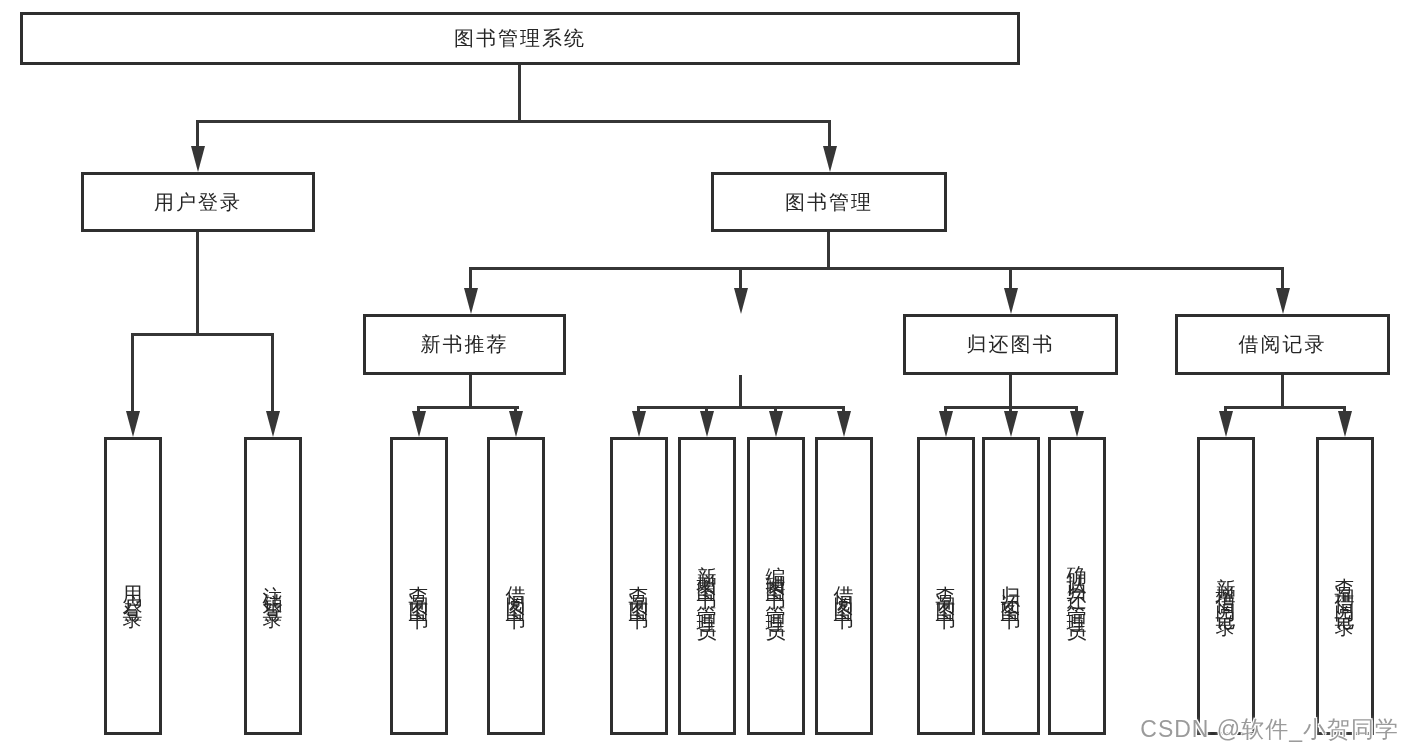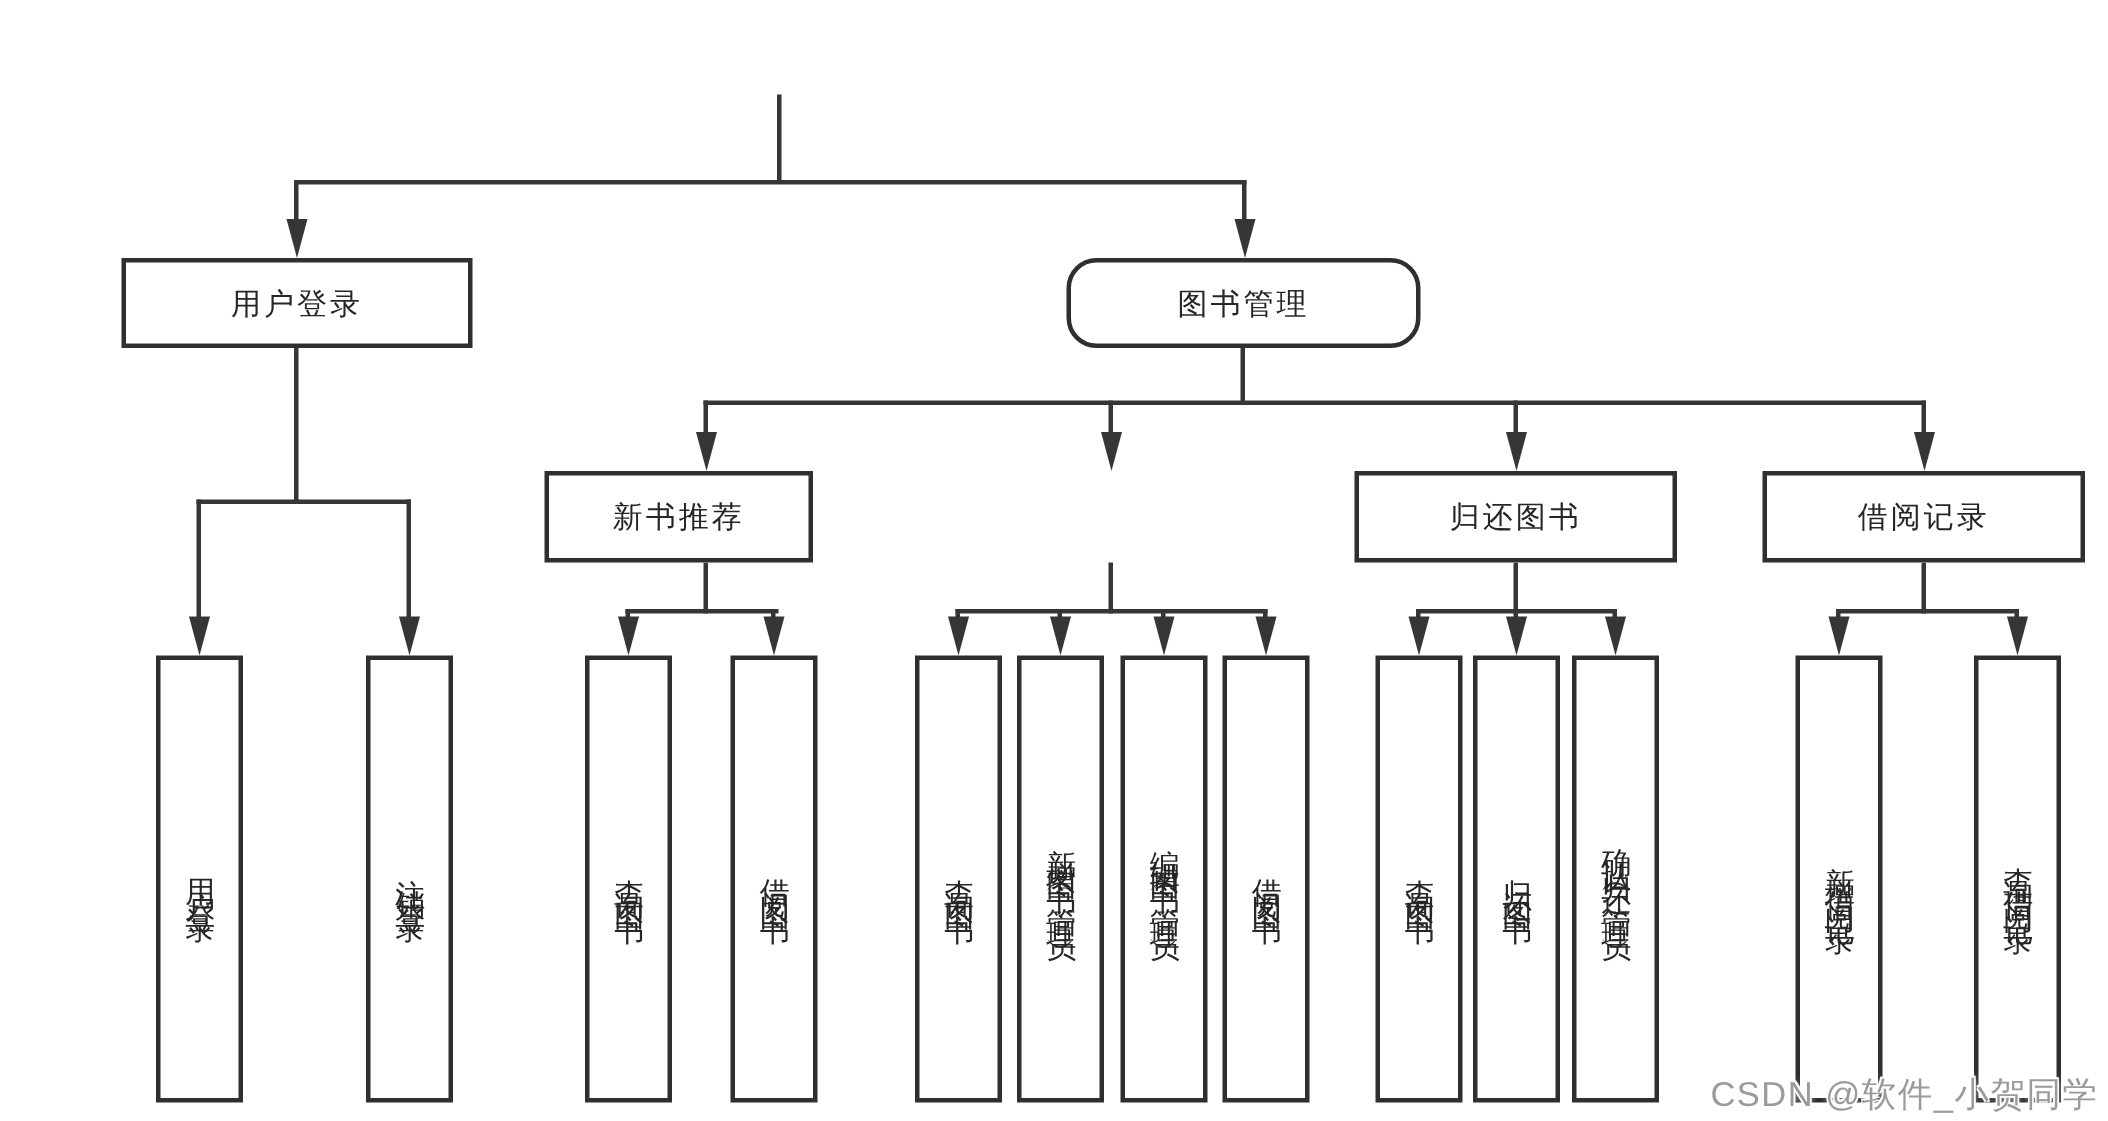--- a/index.html
+++ b/index.html
@@ -36,34 +36,37 @@
     font-size:23px;letter-spacing:1px;color:var(--wm);
     text-shadow:-1px -1px 0 #fff,1px -1px 0 #fff,-1px 1px 0 #fff,1px 1px 0 #fff,0 0 4px #fff;
     text-align:center;
   }
 </style>
 </head>
 <body>
 
 <div class="canvas">
 
+  <div class="box" style="left:20px;top:12px;width:1000px;height:53px;">
+    <span>图书管理系统</span>
+  </div>
 
   <div>
     <div class="vline" style="left:518px;top:63px;height:59px;"></div>
     <div class="hline" style="left:196px;top:120px;width:635px;"></div>
     <div class="vline" style="left:196px;top:120px;height:30px;"></div>
     <div class="arrow" style="left:191px;top:146px;"></div>
     <div class="vline" style="left:828px;top:120px;height:30px;"></div>
     <div class="arrow" style="left:823px;top:146px;"></div>
   </div>
 
   <div class="box" style="left:81px;top:172px;width:234px;height:60px;">
     <span>用户登录</span>
   </div>
-  <div class="box" style="left:711px;top:172px;width:236px;height:60px;border-radius:20px;">
+  <div class="box" style="left:711px;top:172px;width:236px;height:60px;">
     <span>图书管理</span>
   </div>
 
   <div>
     <div class="vline" style="left:196px;top:232px;height:104px;"></div>
     <div class="hline" style="left:131px;top:333px;width:143px;"></div>
     <div class="vline" style="left:131px;top:333px;height:82px;"></div>
     <div class="arrow" style="left:126px;top:411px;"></div>
     <div class="vline" style="left:271px;top:333px;height:82px;"></div>
     <div class="arrow" style="left:266px;top:411px;"></div>
@@ -75,21 +78,21 @@
     <div class="vline" style="left:469px;top:267px;height:25px;"></div>
     <div class="arrow" style="left:464px;top:288px;"></div>
     <div class="vline" style="left:739px;top:267px;height:25px;"></div>
     <div class="arrow" style="left:734px;top:288px;"></div>
     <div class="vline" style="left:1009px;top:267px;height:25px;"></div>
     <div class="arrow" style="left:1004px;top:288px;"></div>
     <div class="vline" style="left:1281px;top:267px;height:25px;"></div>
     <div class="arrow" style="left:1276px;top:288px;"></div>
   </div>
 
-  <div class="box" style="left:363px;top:314px;width:179px;height:61px;align-items:center;">
+  <div class="box" style="left:363px;top:314px;width:203px;height:61px;align-items:center;">
     <span>新书推荐</span>
   </div>
   <div class="box" style="left:903px;top:314px;width:215px;height:61px;">
     <span>归还图书</span>
   </div>
   <div class="box" style="left:1175px;top:314px;width:215px;height:61px;">
     <span>借阅记录</span>
   </div>
 
   <div>

